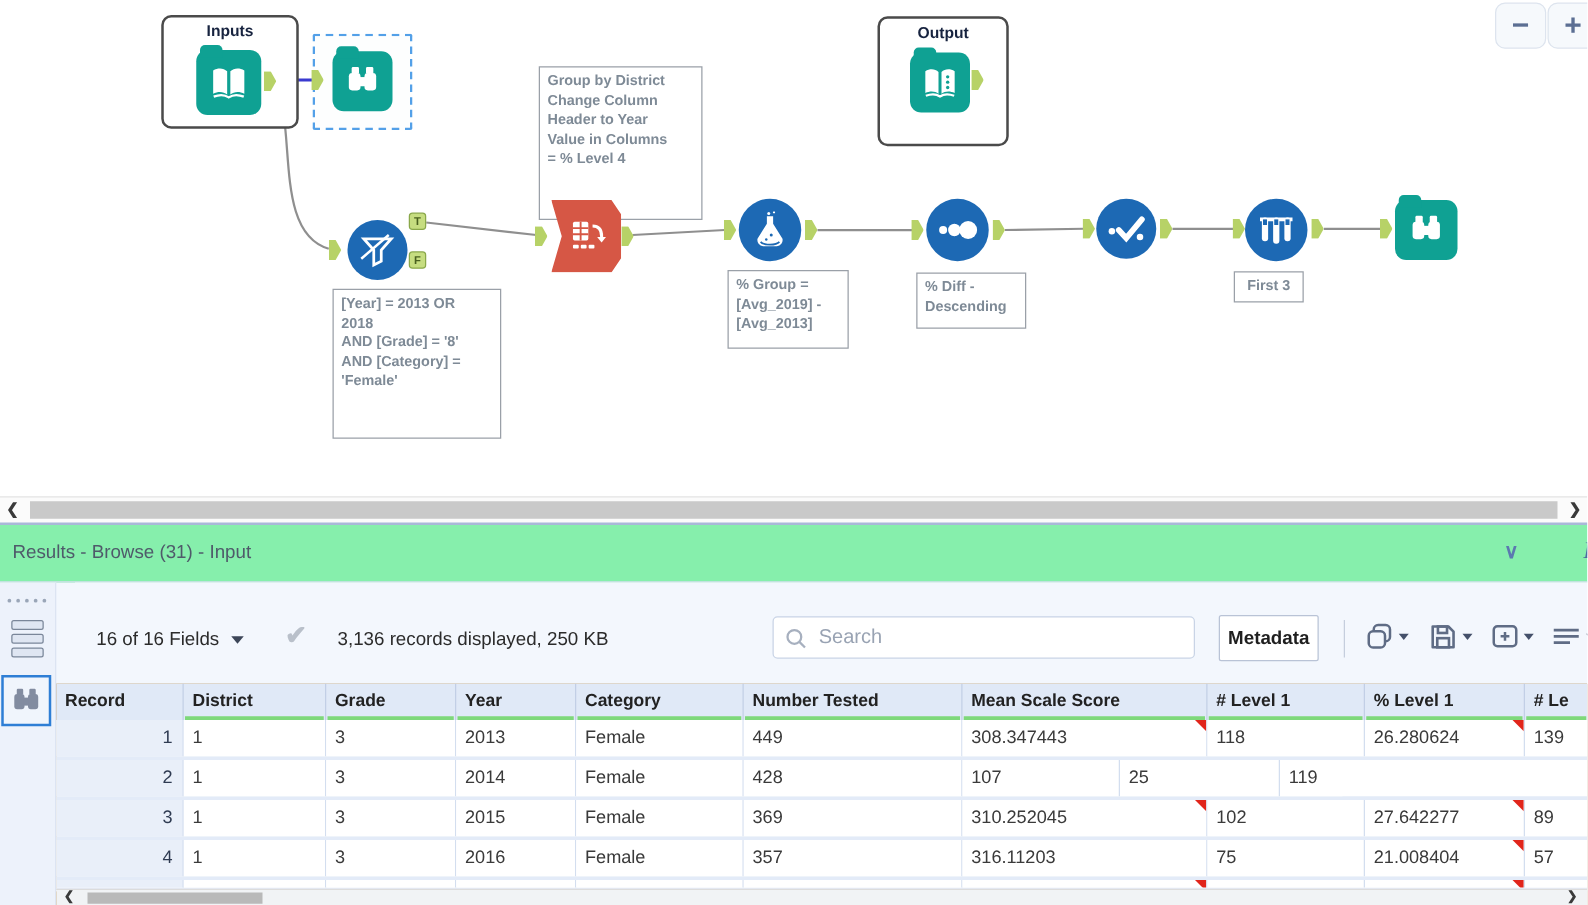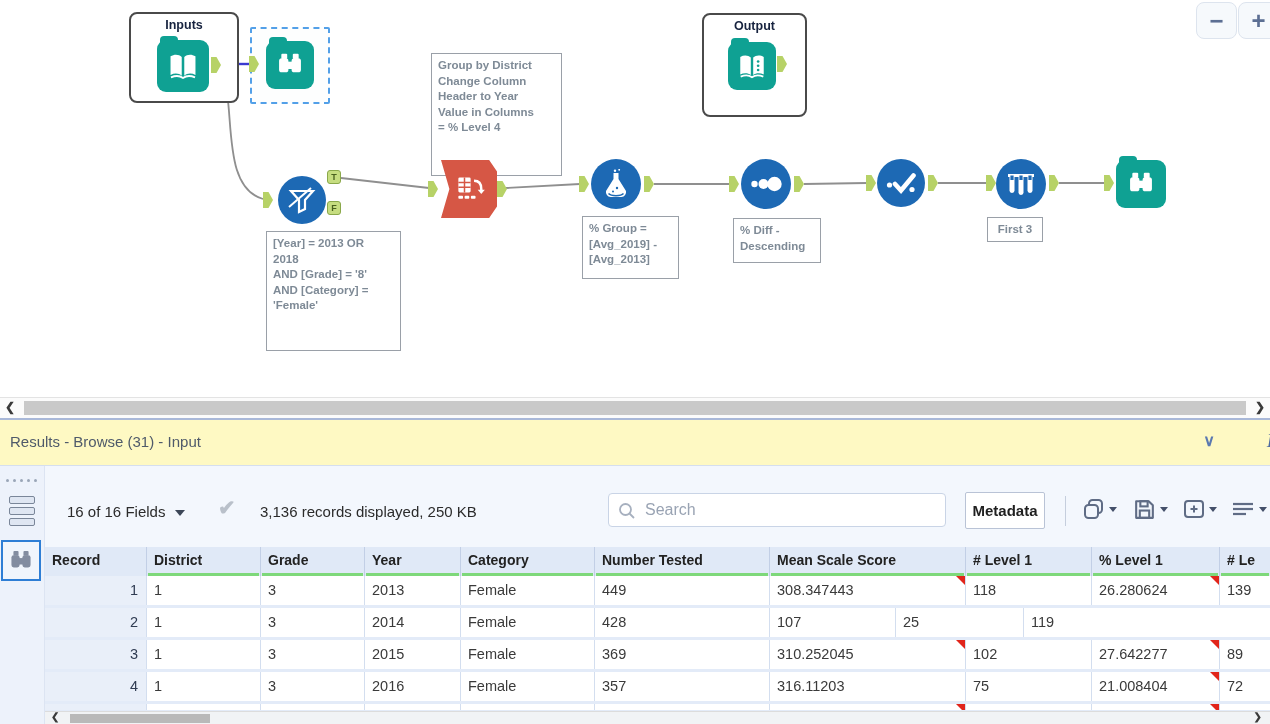--- a/index.html
+++ b/index.html
@@ -32,35 +32,35 @@
             border-radius:8px;color:#5c6f93;font-size:24px;font-weight:bold;display:flex;
             align-items:center;justify-content:center;line-height:1;}
   
   .h-scroll{position:absolute;left:0;top:397px;width:1270px;height:21px;background:#fbfbfb;
             border-top:1px solid #e3e3e3;}
   .h-scroll .thumb{position:absolute;left:24px;top:3px;width:1222px;height:14px;background:#c9c9c9;}
   .scroll-arrow{position:absolute;top:2px;font-size:12px;font-weight:bold;color:#3a3a3a;}
   
   .results{position:absolute;left:0;top:418px;width:1270px;height:306px;background:#f3f7fd;
            border-top:2px solid #a9b8d8;}
-  .titlebar{position:absolute;left:0;top:0;width:100%;height:46px;background:#fef9c3;
+  .titlebar{position:absolute;left:0;top:0;width:100%;height:46px;background:#86efac;
             border-bottom:1px solid #d5dfee;}
   .titlebar .title{position:absolute;left:10px;top:13px;font-size:15px;color:#4f5a6a;}
   .titlebar .chev{position:absolute;right:55px;top:11px;font-size:16px;color:#5b79b0;font-weight:bold;}
   .titlebar .pin{position:absolute;right:-3px;top:10px;font-family:"Liberation Serif",serif;
                  font-style:italic;font-size:19px;color:#4c6aa0;}
   .sidebar{position:absolute;left:0;top:46px;width:45px;bottom:0;background:#edf2fb;
            border-right:1px solid #dce4f2;}
   .drag-dots{position:absolute;left:6px;top:13px;width:34px;display:flex;gap:4px;}
   .drag-dots i{width:3px;height:3px;border-radius:50%;background:#9aa6b8;}
   .cfg-icon{position:absolute;left:9px;top:30px;width:26px;}
   .cfg-icon i{display:block;height:8px;border:1.6px solid #7a8699;border-radius:2px;margin-bottom:3px;background:#dfe6f2;}
   .browse-tab{position:absolute;left:1px;top:74px;width:40px;height:41px;border:2px solid #2e7ed5;
               background:#f0f5fc;display:flex;align-items:center;justify-content:center;}
-  .toolbar{position:absolute;left:50px;top:46px;right:0;height:81px;background:#f3f7fd;}
+  .toolbar{position:absolute;left:60px;top:46px;right:0;height:81px;background:#f3f7fd;}
   .tb-text{position:absolute;top:37px;font-size:15px;color:#2b2b2b;}
   .caret{display:inline-block;margin-left:10px;width:0;height:0;border-left:5px solid transparent;
          border-right:5px solid transparent;border-top:6px solid #3c4658;vertical-align:middle;}
   .check{position:absolute;left:168px;top:30px;font-size:21px;color:#b9c0ca;font-weight:bold;}
   .search-box{position:absolute;left:558px;top:27px;width:338px;height:34px;background:#fff;
               border:1px solid #c9d4e6;border-radius:4px;}
   .search-box svg{position:absolute;left:9px;top:8px;}
   .search-box input{position:absolute;left:34px;top:2px;width:290px;height:28px;border:none;outline:none;
               font-size:16px;color:#444;background:transparent;font-family:"Liberation Sans",sans-serif;}
   .search-box input::placeholder{color:#99a3b3;}
@@ -396,21 +396,21 @@
       <div class="row">
         <div class="cell c0 rec">4</div>
         <div class="cell c1">1</div>
         <div class="cell c2">3</div>
         <div class="cell c3">2016</div>
         <div class="cell c4">Female</div>
         <div class="cell c5">357</div>
         <div class="cell c6">316.11203</div>
         <div class="cell c7">75</div>
         <div class="cell c8">21.008404<span class="qflag"></span></div>
-        <div class="cell c9">72</div>
+        <div class="cell c9">57</div>
       </div>
 
       <div class="row partial">
         <div class="cell c0 rec"></div>
         <div class="cell c1"></div>
         <div class="cell c2"></div>
         <div class="cell c3"></div>
         <div class="cell c4"></div>
         <div class="cell c5"></div>
         <div class="cell c6">

